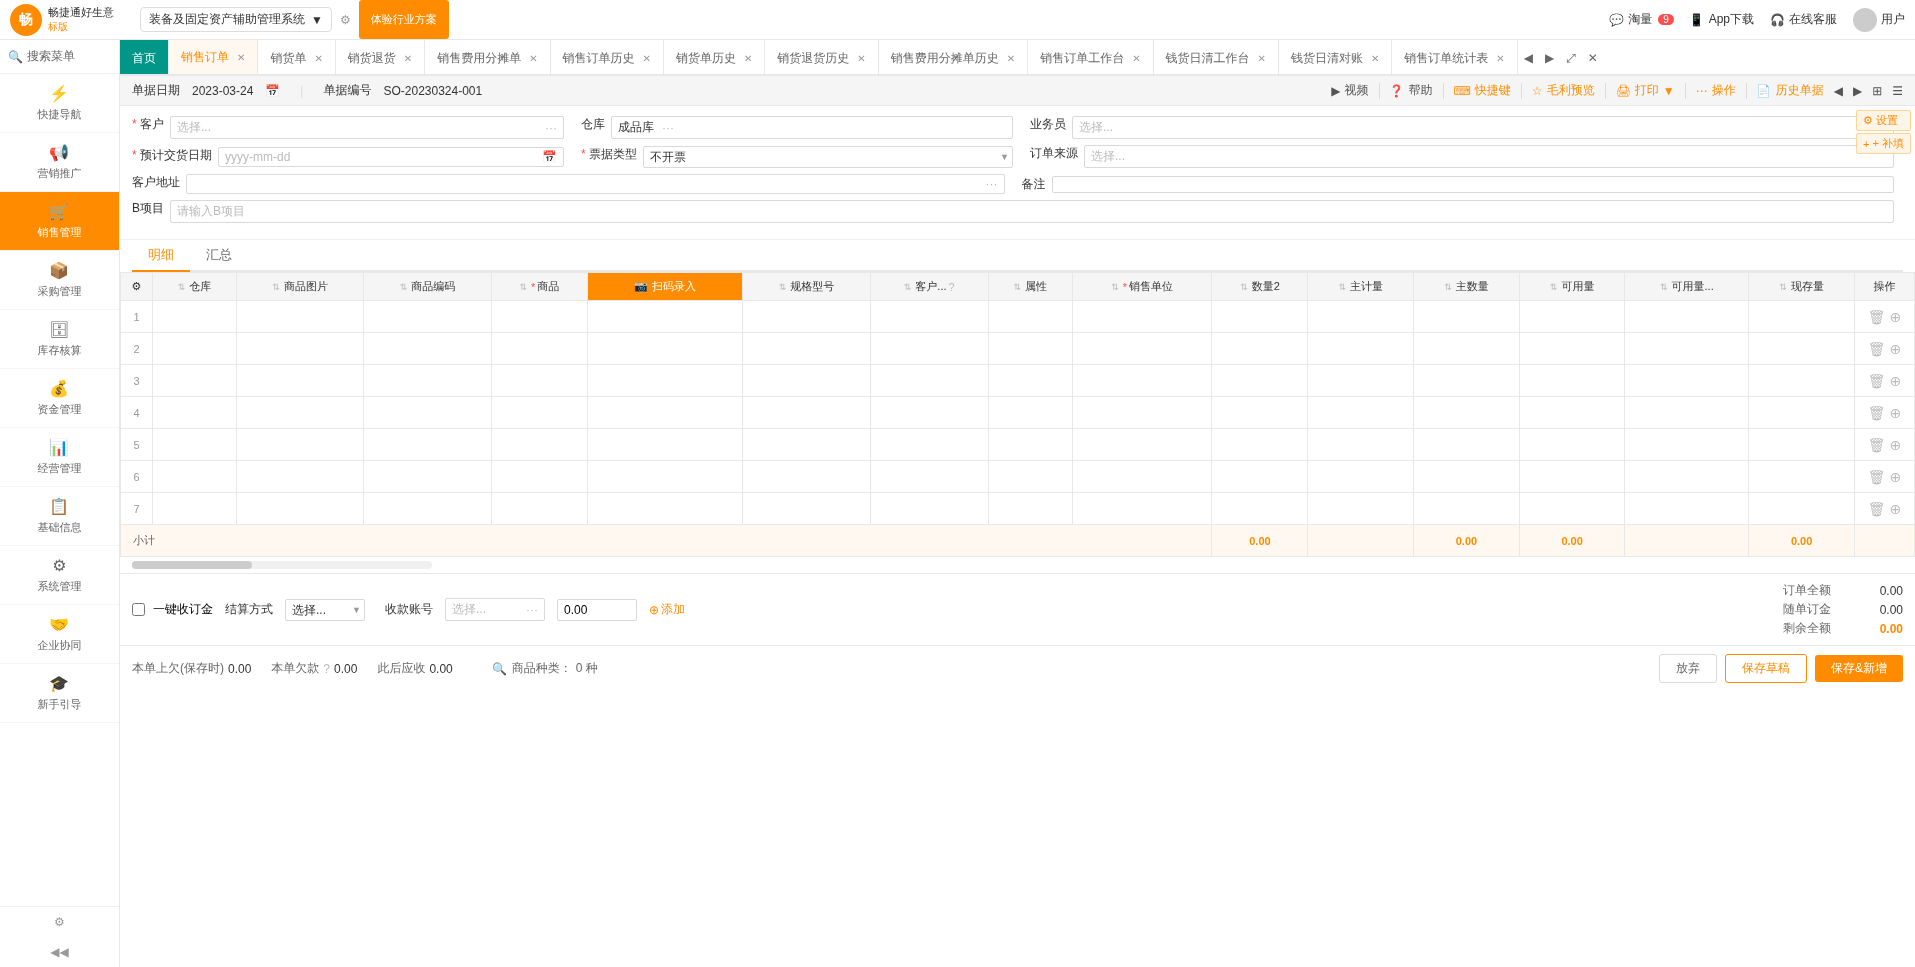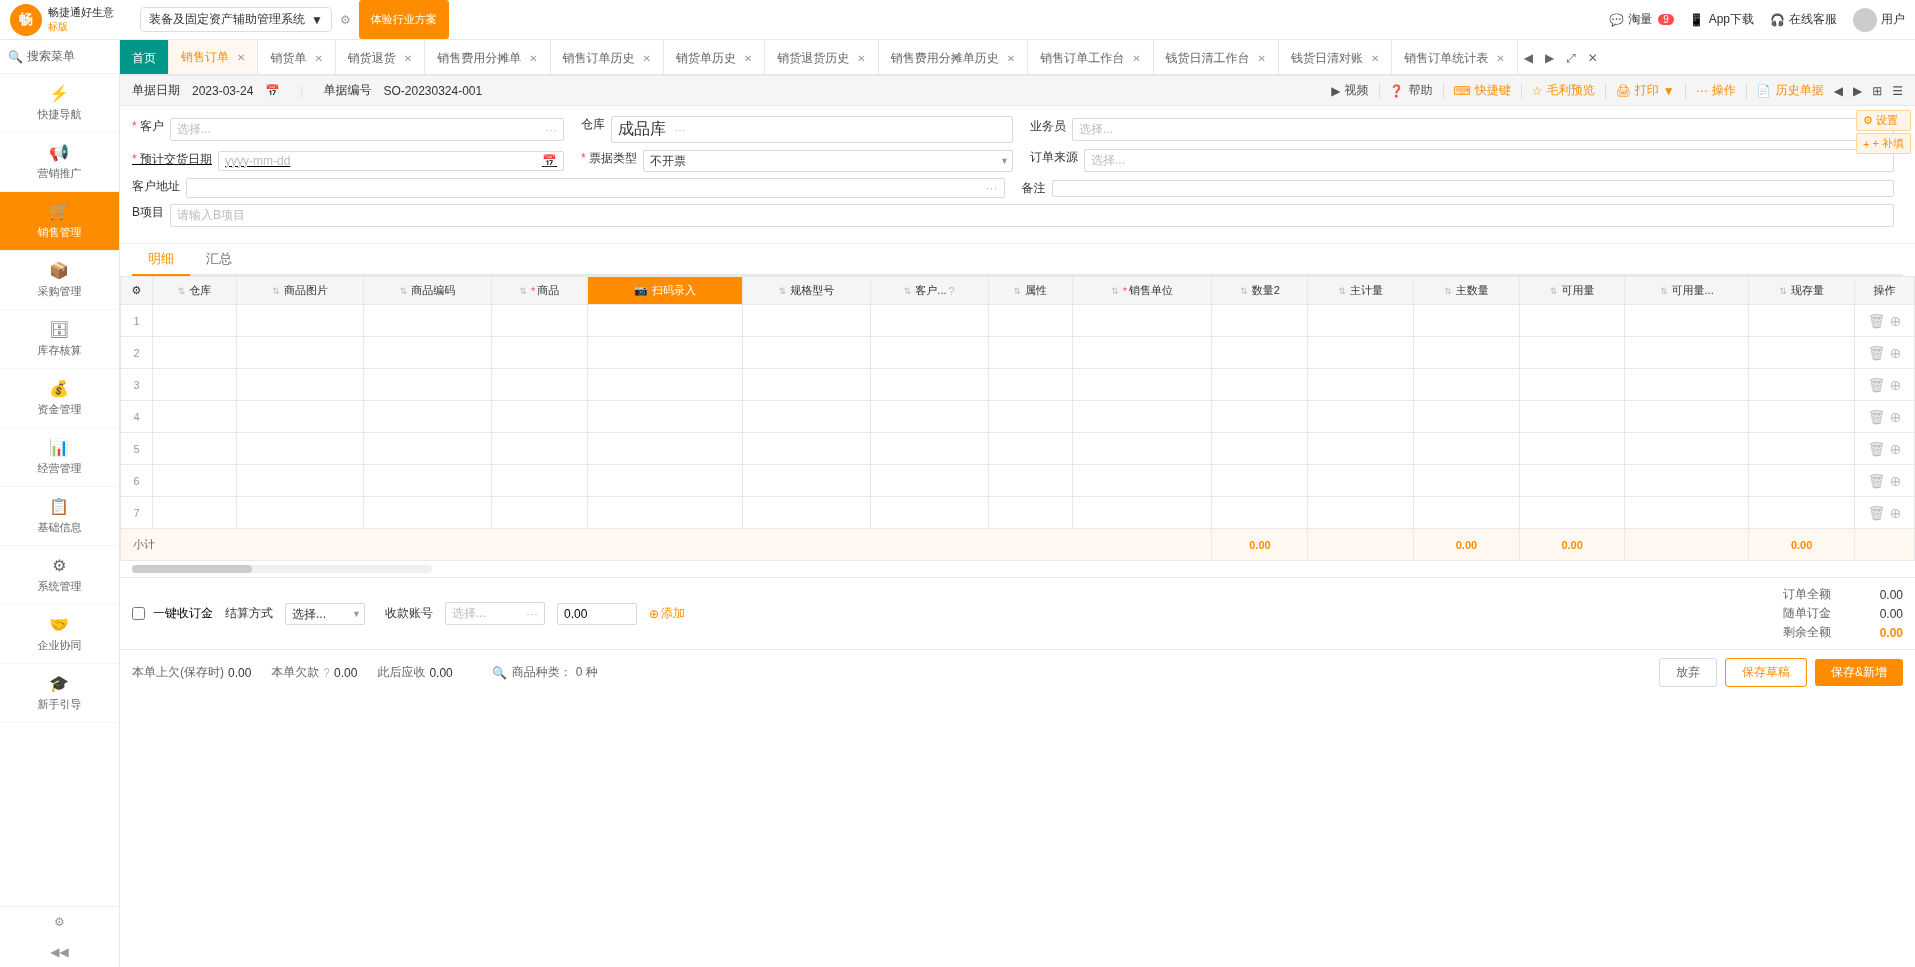--- a/index.html
+++ b/index.html
@@ -135,21 +135,21 @@
     .select-wrapper::after { content: '▼'; position: absolute; right: 4px; font-size: 9px; color: #999; pointer-events: none; }
     .dots-btn { color: #bbb; cursor: pointer; margin-left: 4px; }
     .date-icon { color: #bbb; cursor: pointer; margin-left: 2px; }
 
     .form-field-group {
       display: flex; align-items: center; gap: 4px;
       border: 1px solid #d9d9d9; border-radius: 2px;
       padding: 2px 6px; min-width: 160px; background: #fff;
     }
     .field-placeholder { color: #bbb; font-size: 12px; flex: 1; }
-    .field-value { color: #333; font-size: 16px; }
+    .field-value { color: #333; font-size: 12px; }
 
     
     .tab-section { padding: 0 12px; }
     .detail-tabs { display: flex; gap: 0; border-bottom: 2px solid #e8e8e8; margin-bottom: 0; }
     .detail-tab {
       padding: 6px 16px; cursor: pointer; font-size: 13px;
       color: #666; border-bottom: 2px solid transparent;
       margin-bottom: -2px;
     }
     .detail-tab.active { color: #ff8c00; border-bottom: 2px solid #ff8c00; }
@@ -506,21 +506,21 @@
           </div>
           <div class="hf-cell" style="flex:2;">
             <span class="form-label">业务员</span>
             <div class="form-field-group" style="flex:1;">
               <span class="field-placeholder">选择...</span>
             </div>
           </div>
         </div>
 
         <div class="hf-row">
-          <div class="hf-cell" style="min-width:300px;text-decoration:underline;">
+          <div class="hf-cell" style="min-width:300px;">
             <span class="form-label required">预计交货日期</span>
             <div class="form-field-group" style="flex:1;">
               <span class="field-placeholder">yyyy-mm-dd</span>
               <span class="date-icon">📅</span>
             </div>
           </div>
           <div class="hf-cell" style="min-width:260px;">
             <span class="form-label required">票据类型</span>
             <div class="select-wrapper" style="flex:1;">
               <select class="form-select" style="width:100%;">

